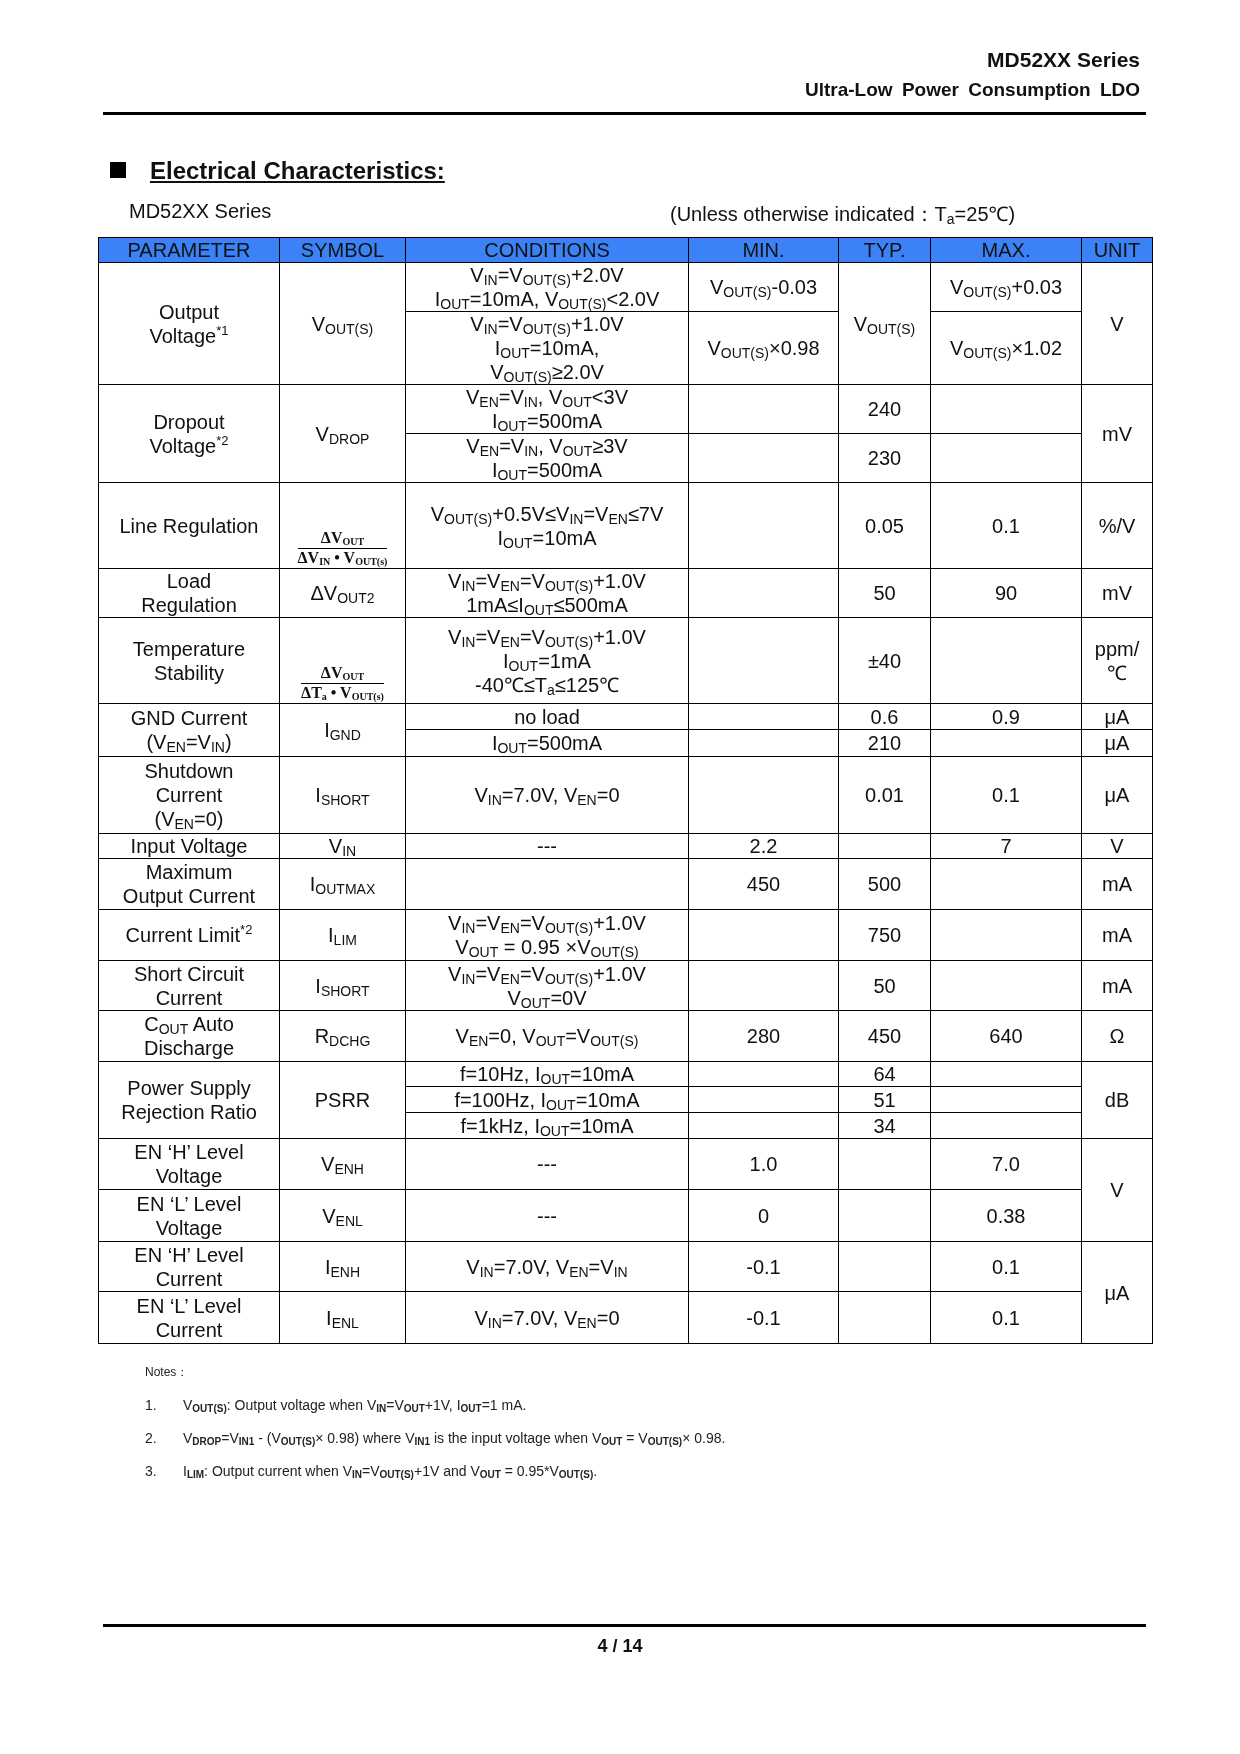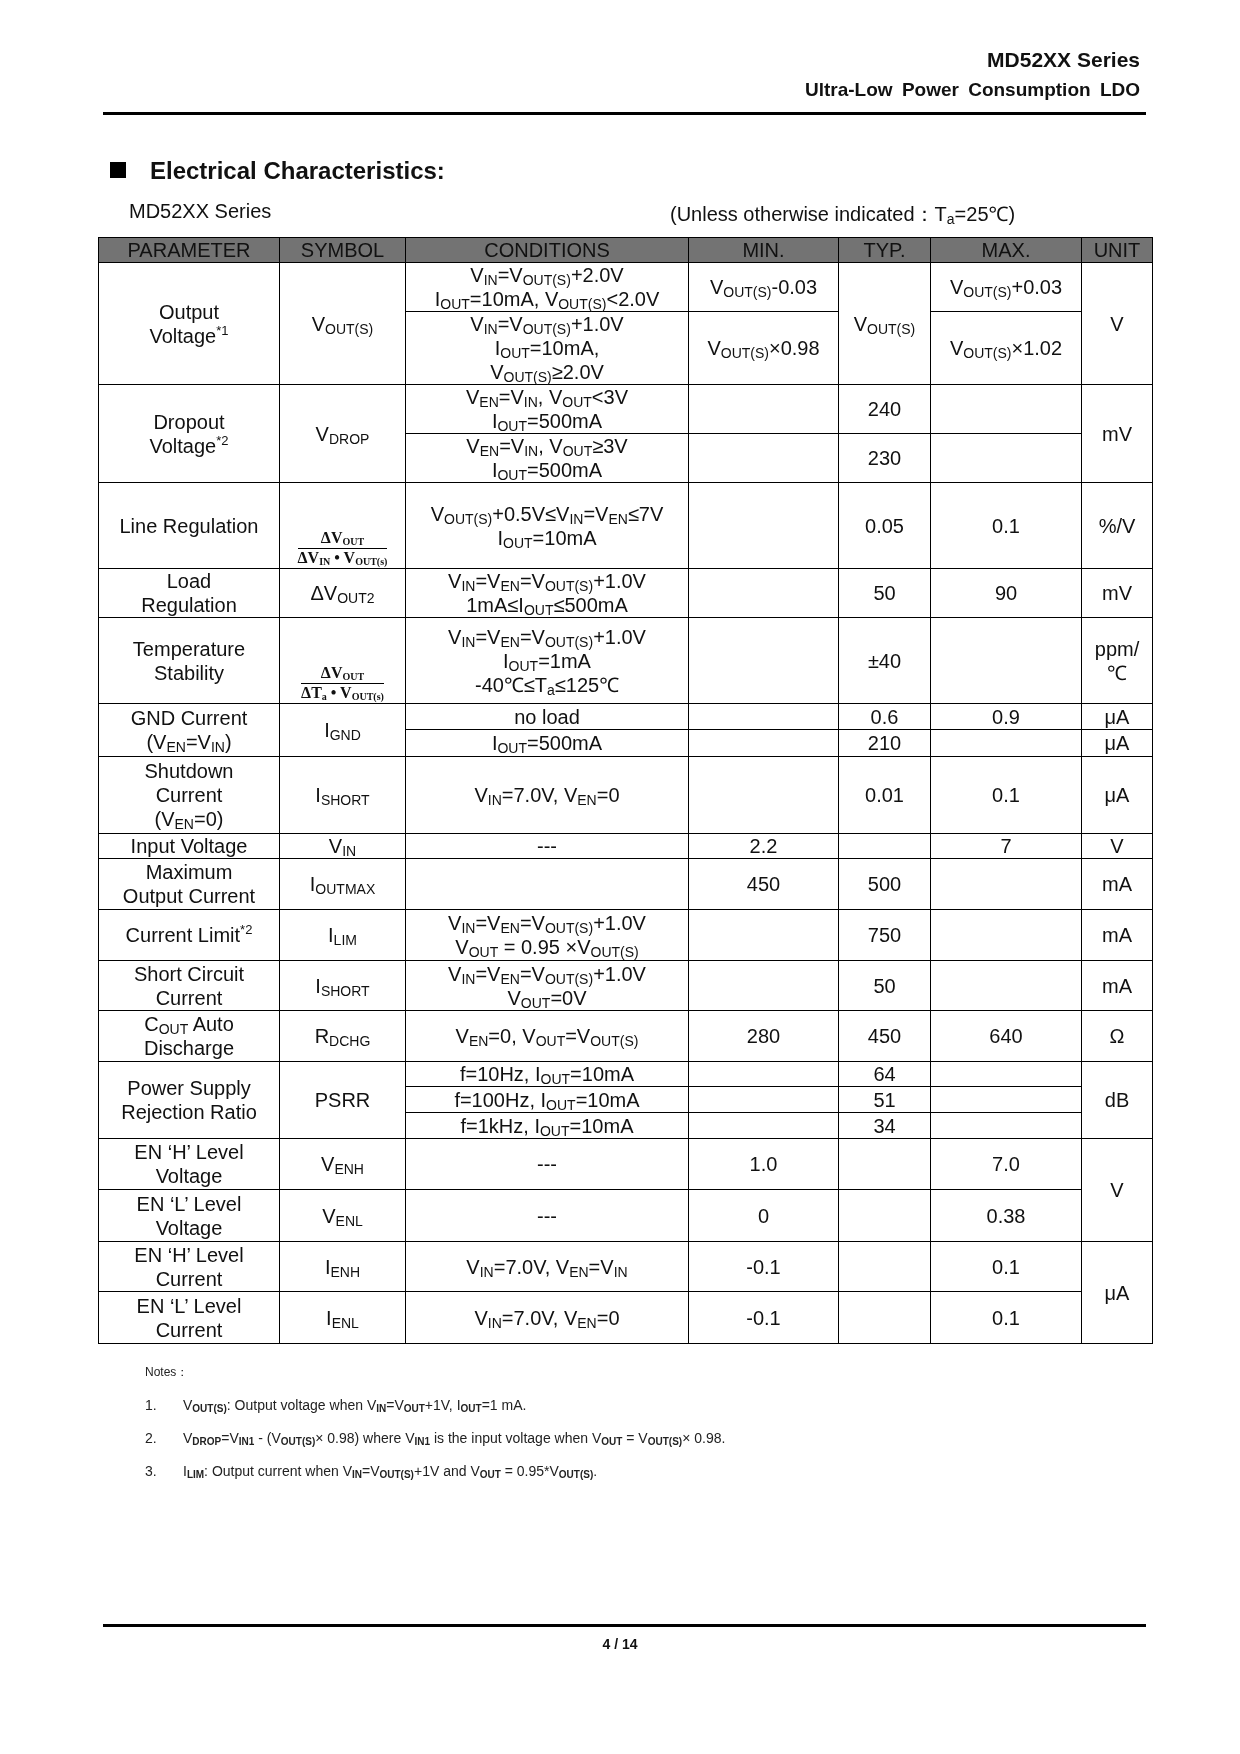--- a/index.html
+++ b/index.html
@@ -1,37 +1,37 @@
 <!DOCTYPE html>
 <html><head>
 <meta charset="utf-8">
 <style>
   html, body { margin:0; padding:0; background:#fff; }
   body { width:1240px; height:1754px; position:relative; font-family:"Liberation Sans", sans-serif; color:#111; overflow:hidden; }
   .hdr-series { position:absolute; right:100px; top:48px; font-size:21px; font-weight:bold; }
   .hdr-sub { position:absolute; right:100px; top:79px; font-size:19px; font-weight:bold; word-spacing:4px; }
   .hdr-rule { position:absolute; left:103px; width:1043px; top:112px; height:3px; background:#000; }
-  .sec-title { position:absolute; left:110px; top:157px; font-size:24px; font-weight:bold; }
+  .sec-title { position:absolute; left:110px; top:157px; font-size:24px; font-weight:bold;text-decoration:underline; }
   .sec-title .sq { display:inline-block; width:16px; height:16px; background:#000; margin-right:24px; vertical-align:1px; }
   .series-lbl { position:absolute; left:129px; top:200px; font-size:20px; }
   .cond-note { position:absolute; left:670px; top:200px; font-size:20px; }
   table.ec { position:absolute; left:98px; top:237px; border-collapse:collapse; table-layout:fixed; width:1054px; font-size:20px; }
   table.ec td, table.ec th { border:1.5px solid #000; text-align:center; vertical-align:middle; padding:0 2px; line-height:24px; font-weight:normal; }
-  table.ec th { background:#737373; height:24px; }
+  table.ec th { background:#3b82f6; height:24px; }
   sub { font-size:14px; vertical-align:-3px; line-height:0; }
   sup { font-size:13px; vertical-align:8px; line-height:0; }
   .frac { display:inline-block; font-family:"Liberation Serif", serif; font-weight:bold; font-size:16px; line-height:18px;margin-top:46px; }
   .frac .num { border-bottom:1.2px solid #000; padding:0 4px 1px; }
   .frac sub { font-size:10px; vertical-align:-2px; }
   .notes { position:absolute; left:145px; top:1364px; font-size:12px; color:#222; }
   .note { position:absolute; left:145px; font-size:14px; color:#222; }
   .note .n { display:inline-block; width:38px; }
   .note sub { font-size:10px; font-weight:bold; vertical-align:-2px; }
   .ftr-rule { position:absolute; left:103px; width:1043px; top:1624px; height:3px; background:#000; }
-  .page-num { position:absolute; left:0; width:1240px; text-align:center; top:1636px; font-size:14px; font-weight:bold; }
+  .page-num { position:absolute; left:0; width:1240px; text-align:center; top:1636px; font-size:18px; font-weight:bold; }
 </style>
 </head>
 <body>
 
 <div class="hdr-series">MD52XX Series</div>
 <div class="hdr-sub">Ultra-Low Power Consumption LDO</div>
 <div class="hdr-rule"></div>
 
 <div class="sec-title"><span class="sq"></span><span>Electrical Characteristics:</span></div>
 <div class="series-lbl">MD52XX Series</div>

